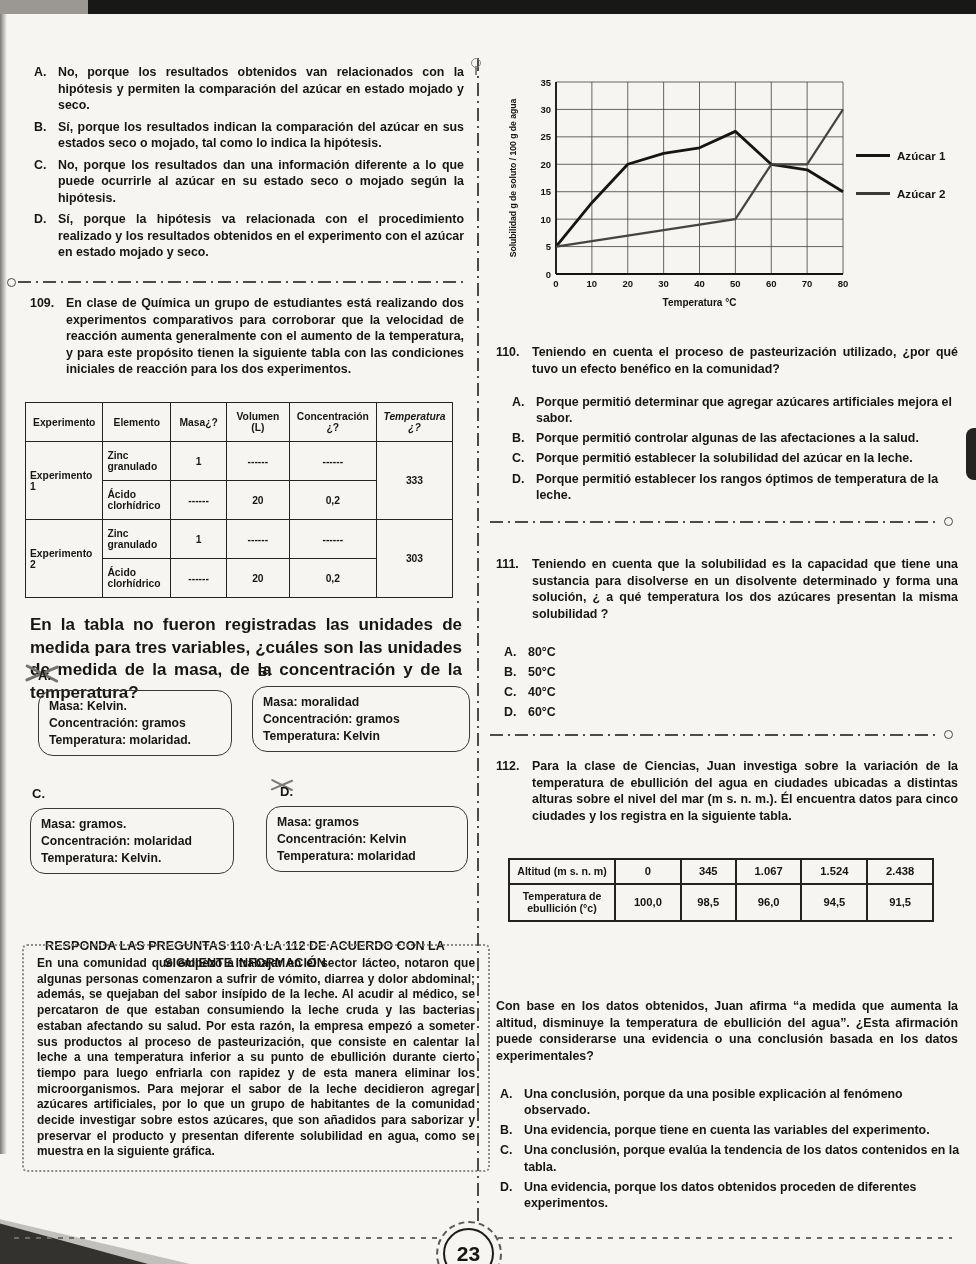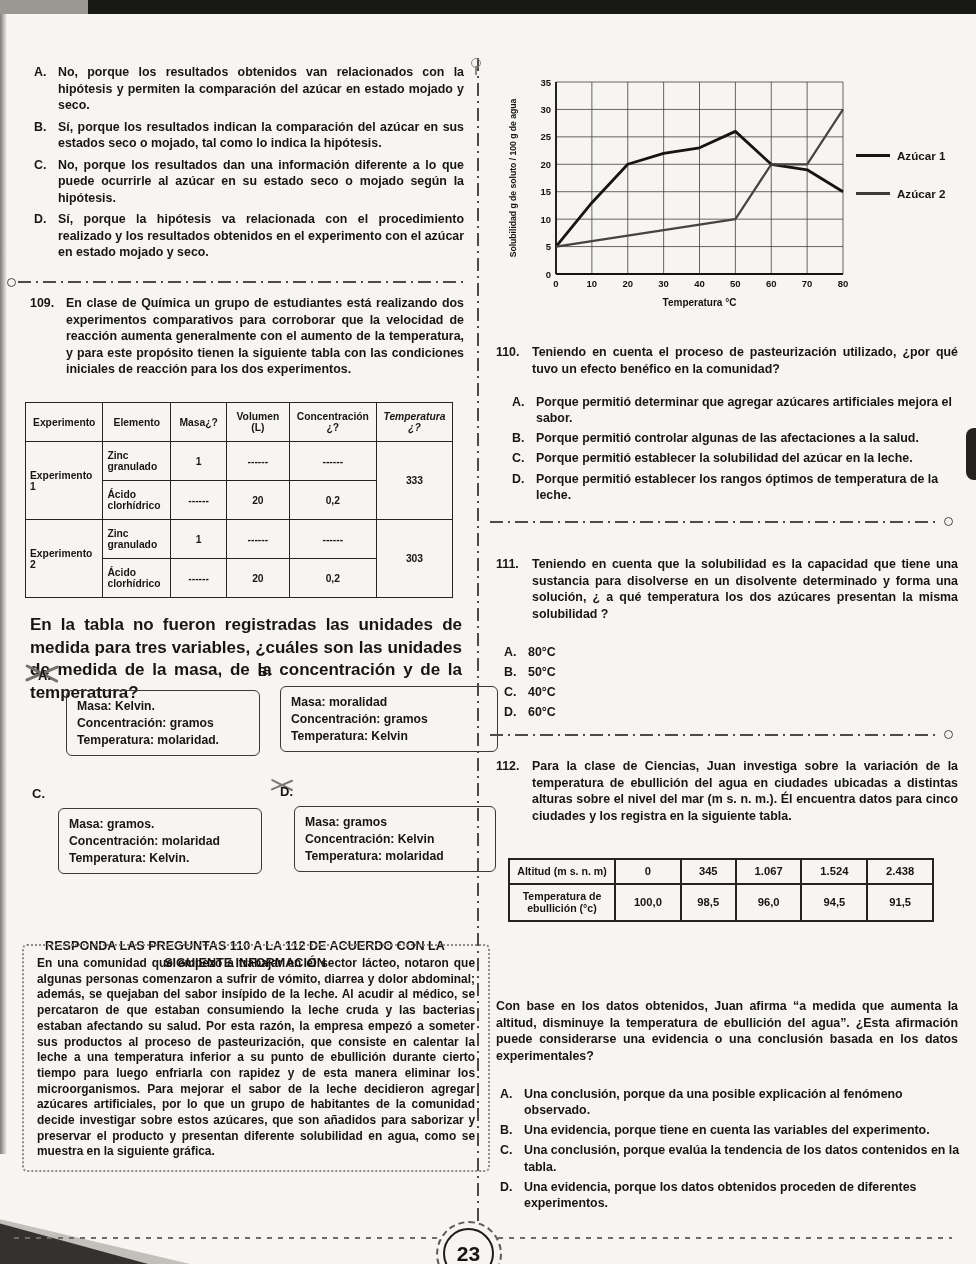--- a/index.html
+++ b/index.html
@@ -31,21 +31,21 @@
   .opt .lbl{flex:0 0 20px;}
   .qpara{display:flex;gap:2px;font-size:12.4px;line-height:1.33;text-align:justify;}
   .qpara .qnum{flex:0 0 34px;}
   .smallopt{display:flex;gap:4px;margin-bottom:4px;font-size:12.4px;line-height:1.3;}
   .smallopt .lbl{flex:0 0 20px;}
   
   .t109{border-collapse:collapse;font-size:10.3px;background:transparent;}
   .t109 th,.t109 td{border:1.7px solid #24231f;padding:8px 4px;text-align:center;vertical-align:middle;color:#171614;margin-left:40px;}
   .t109 .cl{text-align:left;}
   
-  .ansbox{border:1.8px solid #3a3936;border-radius:6px;padding:7px 10px;font-size:12.2px;line-height:1.38;margin-left:28px;}
+  .ansbox{border:1.8px solid #3a3936;border-radius:15px;padding:7px 10px;font-size:12.2px;line-height:1.38;}
   .anslbl{font-size:13px;}
   
   .instr{text-align:center;font-size:12.6px;line-height:1.32;}
   .infobox{border:2.4px dotted #8f8c86;border-radius:5px;padding:10px 13px;
     font-size:11.9px;line-height:1.32;text-align:justify;}
   
   .grid{stroke:#41403d;stroke-width:.8;}
   .axis{stroke:#141311;stroke-width:1.8;}
   .s0{fill:none;stroke:#161513;stroke-width:2.8;stroke-linejoin:round;}
   .s1{fill:none;stroke:#454440;stroke-width:2.2;stroke-linejoin:round;}

